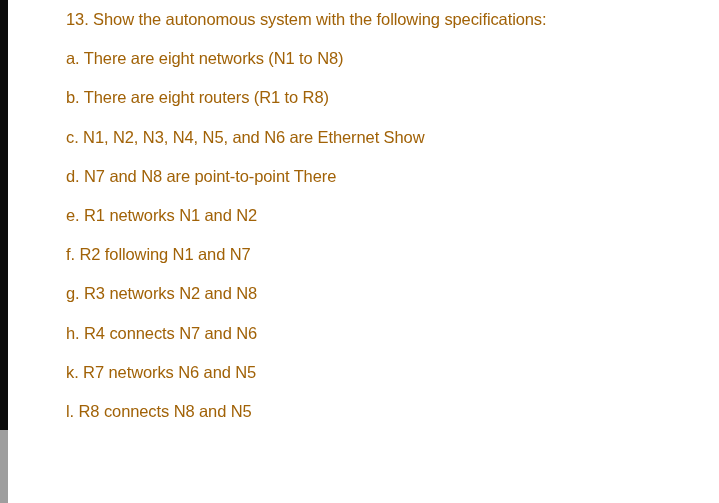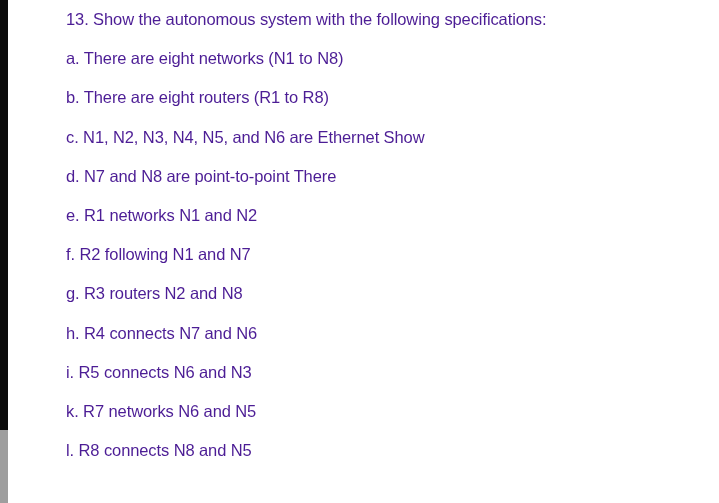--- a/index.html
+++ b/index.html
@@ -36,38 +36,37 @@
     left: 66px;
     top: 0;
     right: 4px;
   }
   .question-block p {
     margin: 0;
     padding: 0;
     font-size: 16.5px;
     line-height: 39.2px;
     letter-spacing: -0.1px;
-    color: #4c1d95;
+    color: #a16207;
     white-space: nowrap;
   }
 </style>
 </head>
 <body>
 
 <div class="edge-scrollbar">
   <div class="thumb"></div>
   <div class="track"></div>
 </div>
 
 <div class="question-block">
   <p>13. Show the autonomous system with the following specifications:</p>
   <p>a. There are eight networks (N1 to N8)</p>
   <p>b. There are eight routers (R1 to R8)</p>
   <p>c. N1, N2, N3, N4, N5, and N6 are Ethernet Show</p>
   <p>d. N7 and N8 are point-to-point There</p>
   <p>e. R1 networks N1 and N2</p>
   <p>f. R2 following N1 and N7</p>
-  <p>g. R3 routers N2 and N8</p>
+  <p>g. R3 networks N2 and N8</p>
   <p>h. R4 connects N7 and N6</p>
-  <p>i. R5 connects N6 and N3</p>
   <p>k. R7 networks N6 and N5</p>
   <p>l. R8 connects N8 and N5</p>
 </div>
 
 </body></html>

